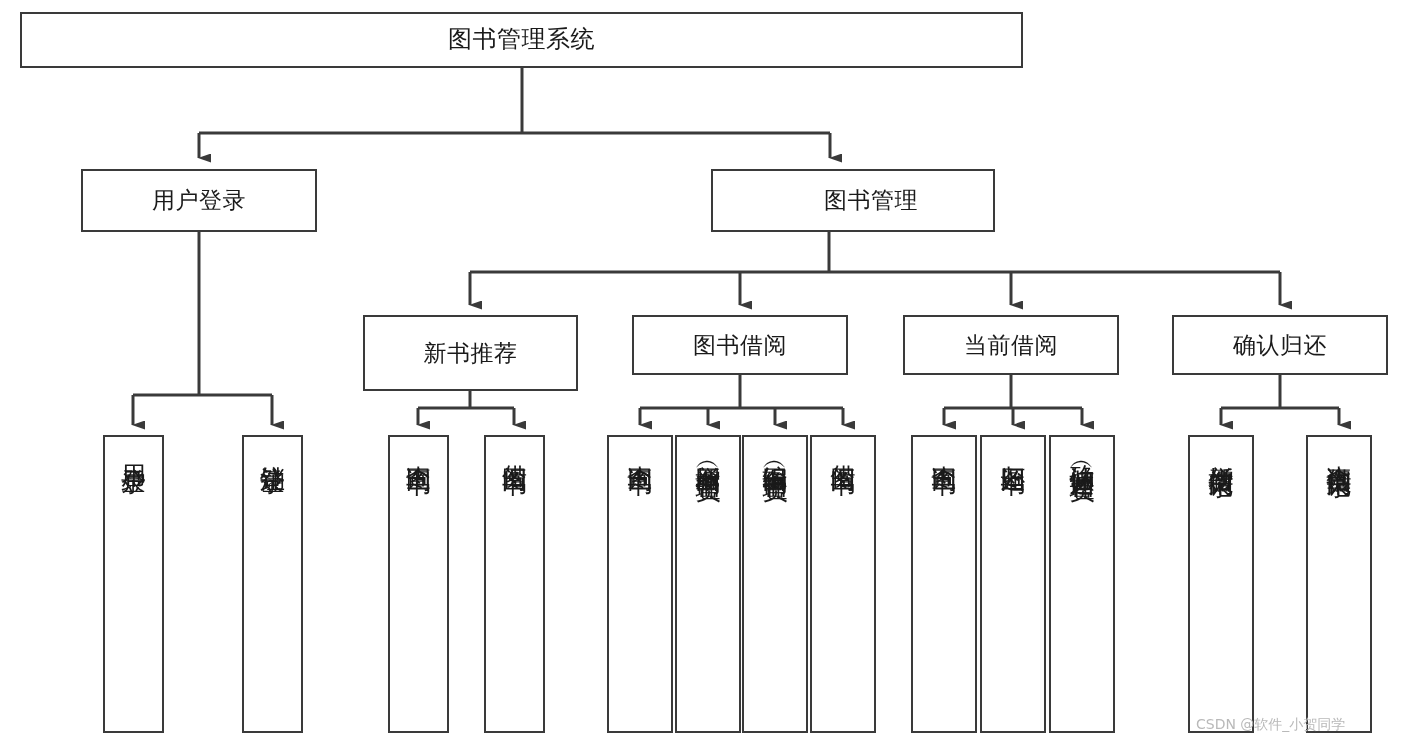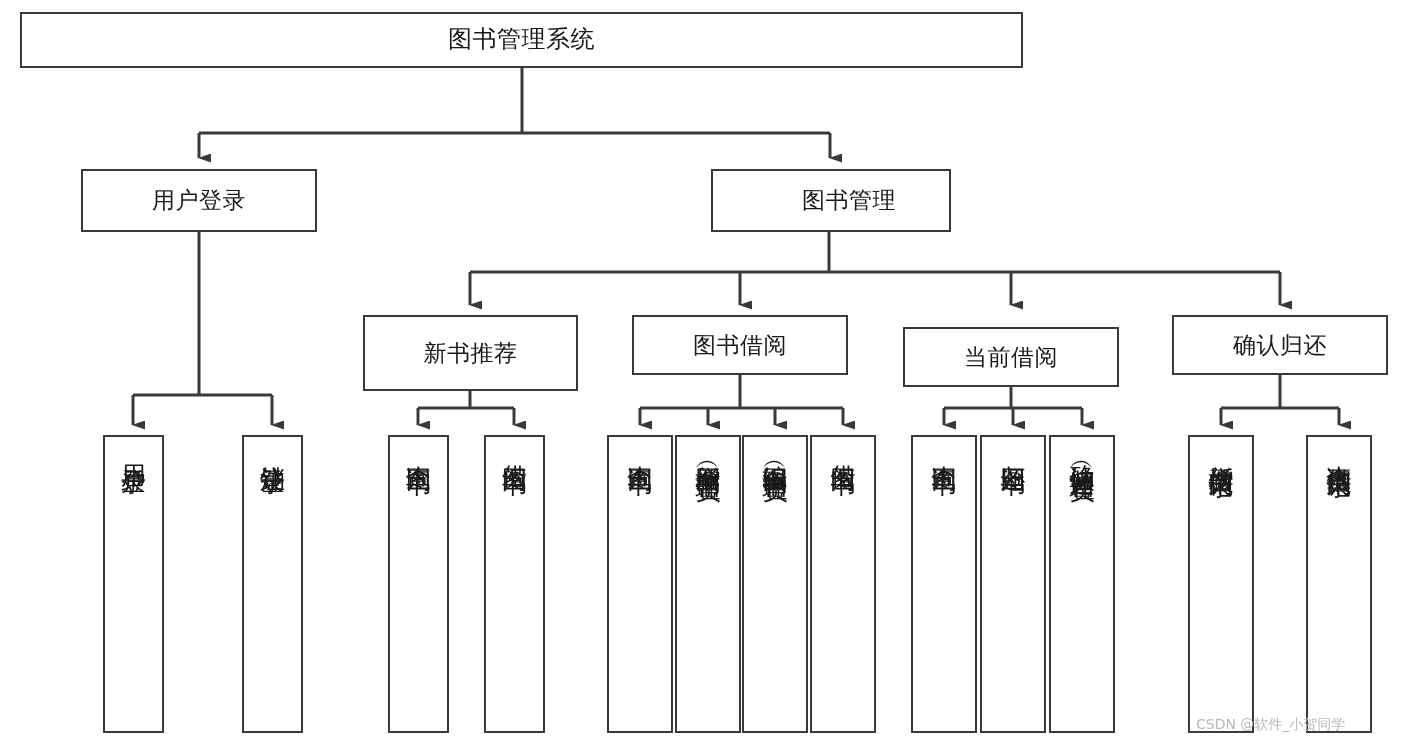--- a/index.html
+++ b/index.html
@@ -131,31 +131,31 @@
     </g>
   </svg>
 
   <div class="node root horizontal" style="left:20px; top:12px; width:1003px; height:56px;">
     <span class="node-label">图书管理系统</span>
   </div>
 
   <div class="node horizontal" style="left:81px; top:169px; width:236px; height:63px;">
     <span class="node-label">用户登录</span>
   </div>
-  <div class="node horizontal" style="left:711px; top:169px; width:240px; height:63px;padding-left:36px;">
+  <div class="node horizontal" style="left:711px; top:169px; width:284px; height:63px;padding-left:36px;">
     <span class="node-label">图书管理</span>
   </div>
 
   <div class="node horizontal" style="left:363px; top:315px; width:215px; height:76px;">
     <span class="node-label">新书推荐</span>
   </div>
   <div class="node horizontal" style="left:632px; top:315px; width:216px; height:60px;">
     <span class="node-label">图书借阅</span>
   </div>
-  <div class="node horizontal" style="left:903px; top:315px; width:216px; height:60px;margin-top:12px;">
+  <div class="node horizontal" style="left:903px; top:315px; width:216px; height:60px;">
     <span class="node-label">当前借阅</span>
   </div>
   <div class="node horizontal" style="left:1172px; top:315px; width:216px; height:60px;">
     <span class="node-label">确认归还</span>
   </div>
 
   <div class="node vertical" style="left:103px; top:435px; width:61px; height:298px;">
     <span class="node-label">用户登录</span>
   </div>
   <div class="node vertical" style="left:242px; top:435px; width:61px; height:298px;">

